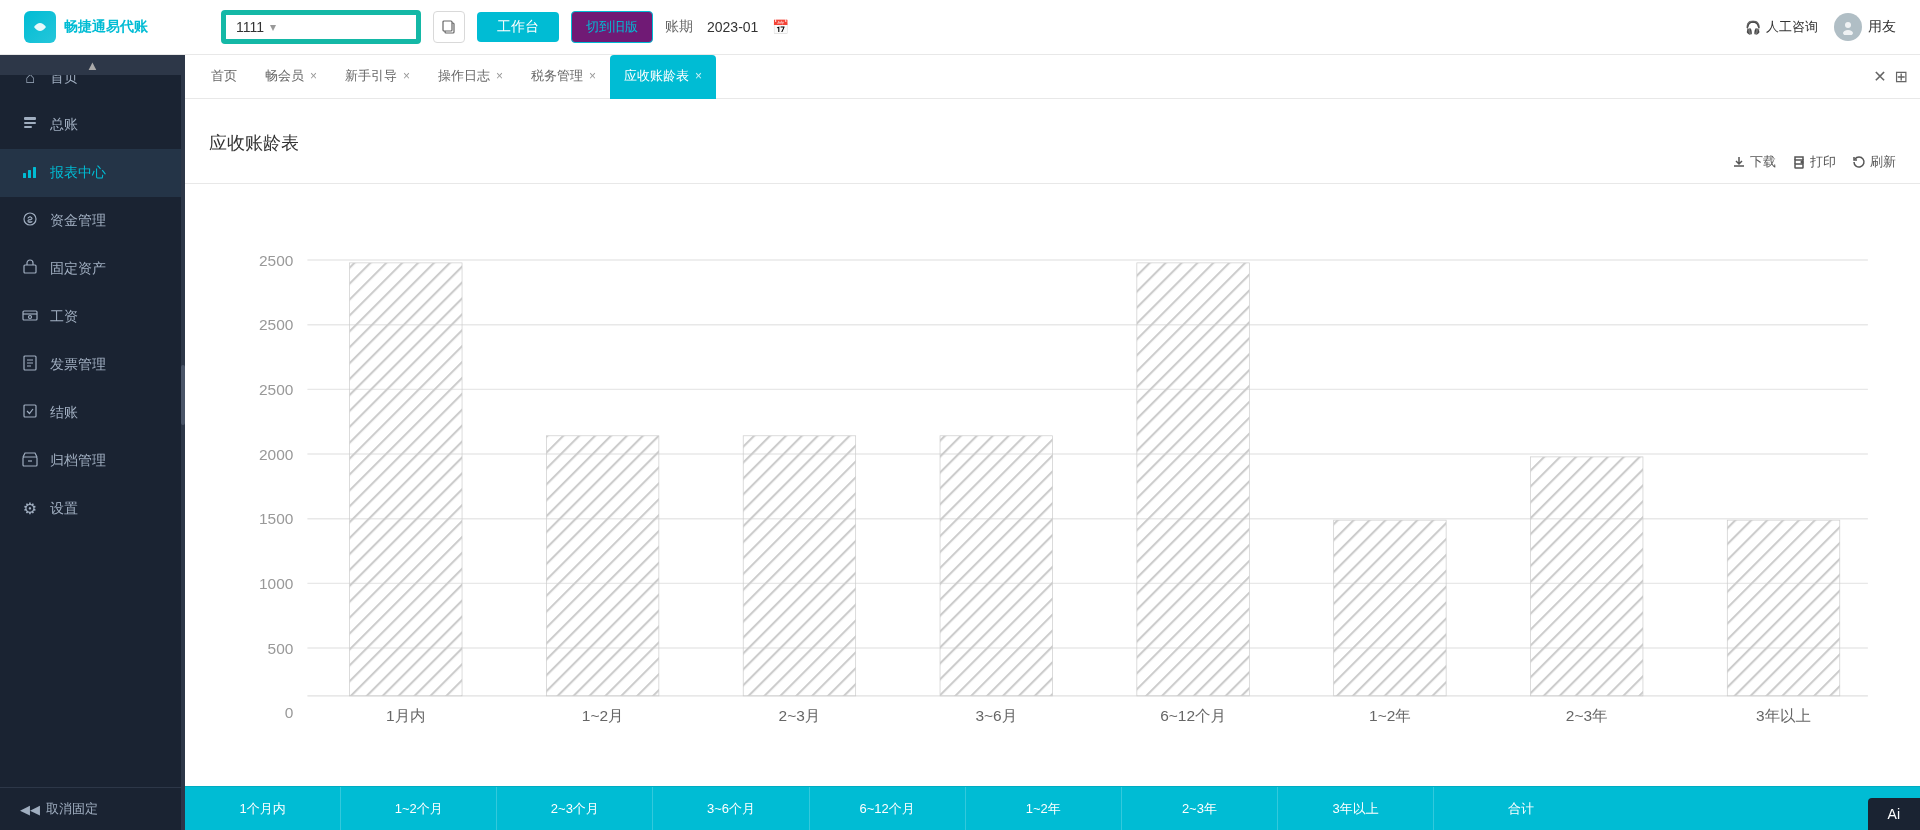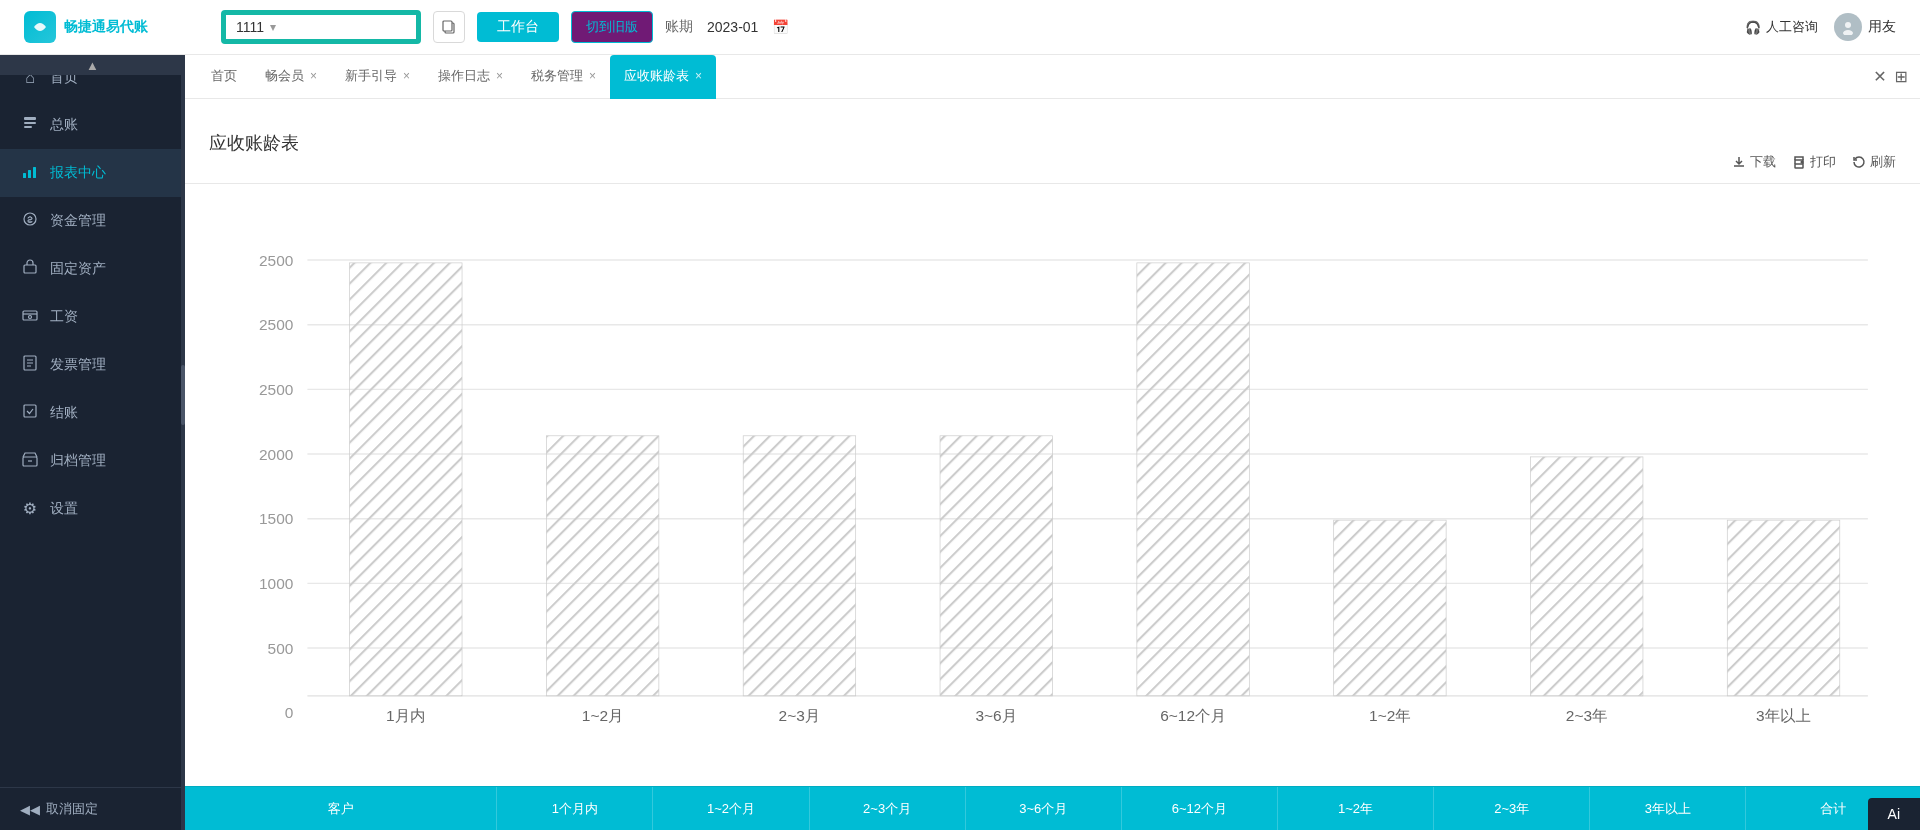--- a/index.html
+++ b/index.html
@@ -423,21 +423,20 @@
 
           <rect x="940" y="160" width="80" height="170" fill="url(#hatch)" stroke="#ccc" stroke-width="0.5"></rect>
           <text x="980" y="348" text-anchor="middle" font-size="11" fill="#666">2~3年</text>
 
           <rect x="1080" y="205" width="80" height="125" fill="url(#hatch)" stroke="#ccc" stroke-width="0.5"></rect>
           <text x="1120" y="348" text-anchor="middle" font-size="11" fill="#666">3年以上</text>
         </svg>
       </div>
 
       <div class="table-footer" id="table-footer">
-          <div class="table-col" style="width: 18%;">客户</div>
           <div class="table-col" style="width: 9%;">1个月内</div>
           <div class="table-col" style="width: 9%;">1~2个月</div>
           <div class="table-col" style="width: 9%;">2~3个月</div>
           <div class="table-col" style="width: 9%;">3~6个月</div>
           <div class="table-col" style="width: 9%;">6~12个月</div>
           <div class="table-col" style="width: 9%;">1~2年</div>
           <div class="table-col" style="width: 9%;">2~3年</div>
           <div class="table-col" style="width: 9%;">3年以上</div>
           <div class="table-col" style="width: 10%;">合计</div>
         </div>

